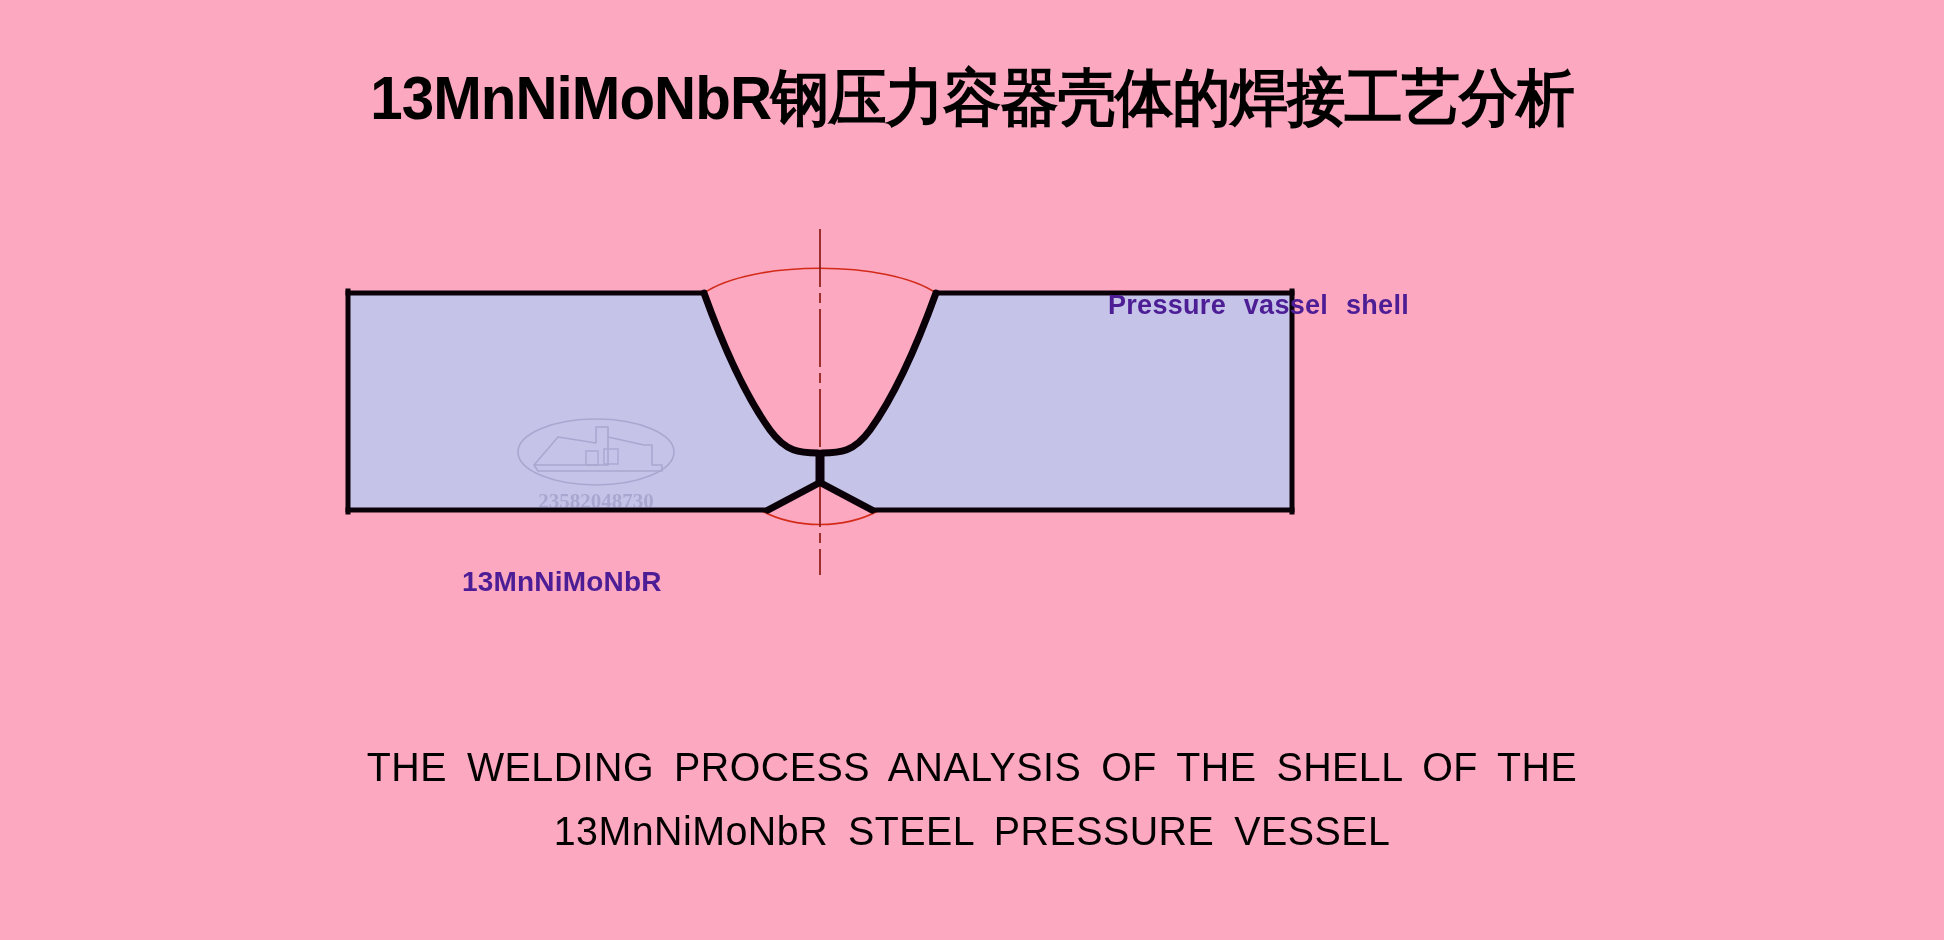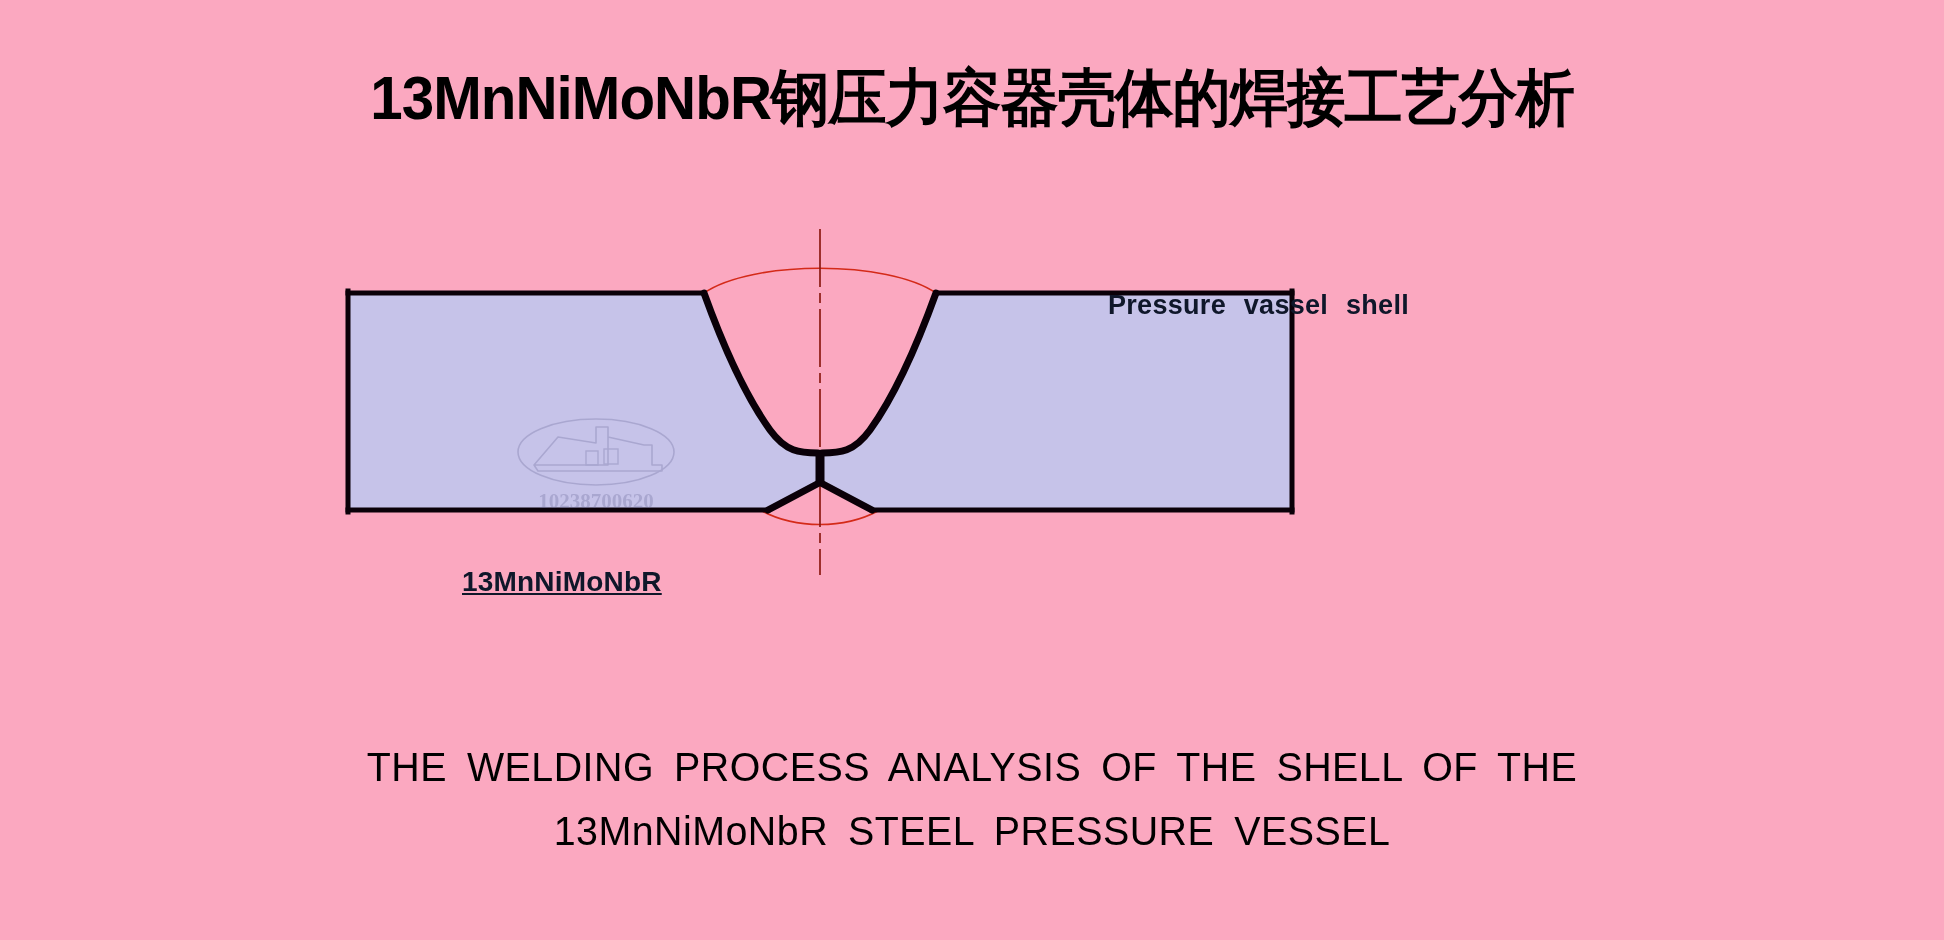--- a/index.html
+++ b/index.html
@@ -47,39 +47,38 @@
     width: 1040px;
     height: 420px;
   }
   .diagram svg {
     display: block;
   }
 
   
   .lbl {
     position: absolute;
-    color: #0f172a;
+    color: #4c1d95;
     font-family: "Liberation Sans", sans-serif;
     white-space: nowrap;
   }
   .lbl-shell {
     left: 1108px;
     top: 290px;
     font-size: 27px;
     font-weight: bold;
     word-spacing: 10px;
     letter-spacing: 0.3px;
   }
   .lbl-material {
     left: 462px;
     top: 566px;
     font-size: 28px;
     font-weight: bold;
     letter-spacing: 0.2px;
-    text-decoration: underline;
   }
 
   
   .watermark {
     position: absolute;
     left: 512px;
     top: 415px;
     width: 168px;
     height: 100px;
     opacity: 0.30;
@@ -201,21 +200,21 @@
   </div>
 
   <div class="watermark">
     <svg width="168" height="74" viewBox="0 0 168 74" xmlns="http://www.w3.org/2000/svg">
       <ellipse cx="84" cy="37" rx="78" ry="33" fill="none" stroke="#6a6898" stroke-width="1.6"></ellipse>
       <path d="M 22 50 L 46 22 L 84 28 L 84 12 L 96 12 L 96 50 Z
                M 96 22 L 132 30 L 140 30 L 140 50 L 150 50 L 150 56 L 26 56 L 22 50" fill="none" stroke="#6a6898" stroke-width="1.6" stroke-linejoin="round"></path>
       <rect x="74" y="36" width="12" height="14" fill="none" stroke="#6a6898" stroke-width="1.4"></rect>
       <rect x="92" y="34" width="14" height="15" fill="none" stroke="#6a6898" stroke-width="1.4"></rect>
     </svg>
-    <div class="wm-num">10238700620</div>
+    <div class="wm-num">23582048730</div>
   </div>
 
   <div class="lbl lbl-shell">Pressure  vassel  shell</div>
 
   <div class="lbl lbl-material">13MnNiMoNbR</div>
 
   <div class="caption">
     <span class="line">THE  WELDING  PROCESS  ANALYSIS  OF  THE  SHELL  OF  THE</span>
     <span class="line">13MnNiMoNbR  STEEL  PRESSURE  VESSEL</span>
   </div>

